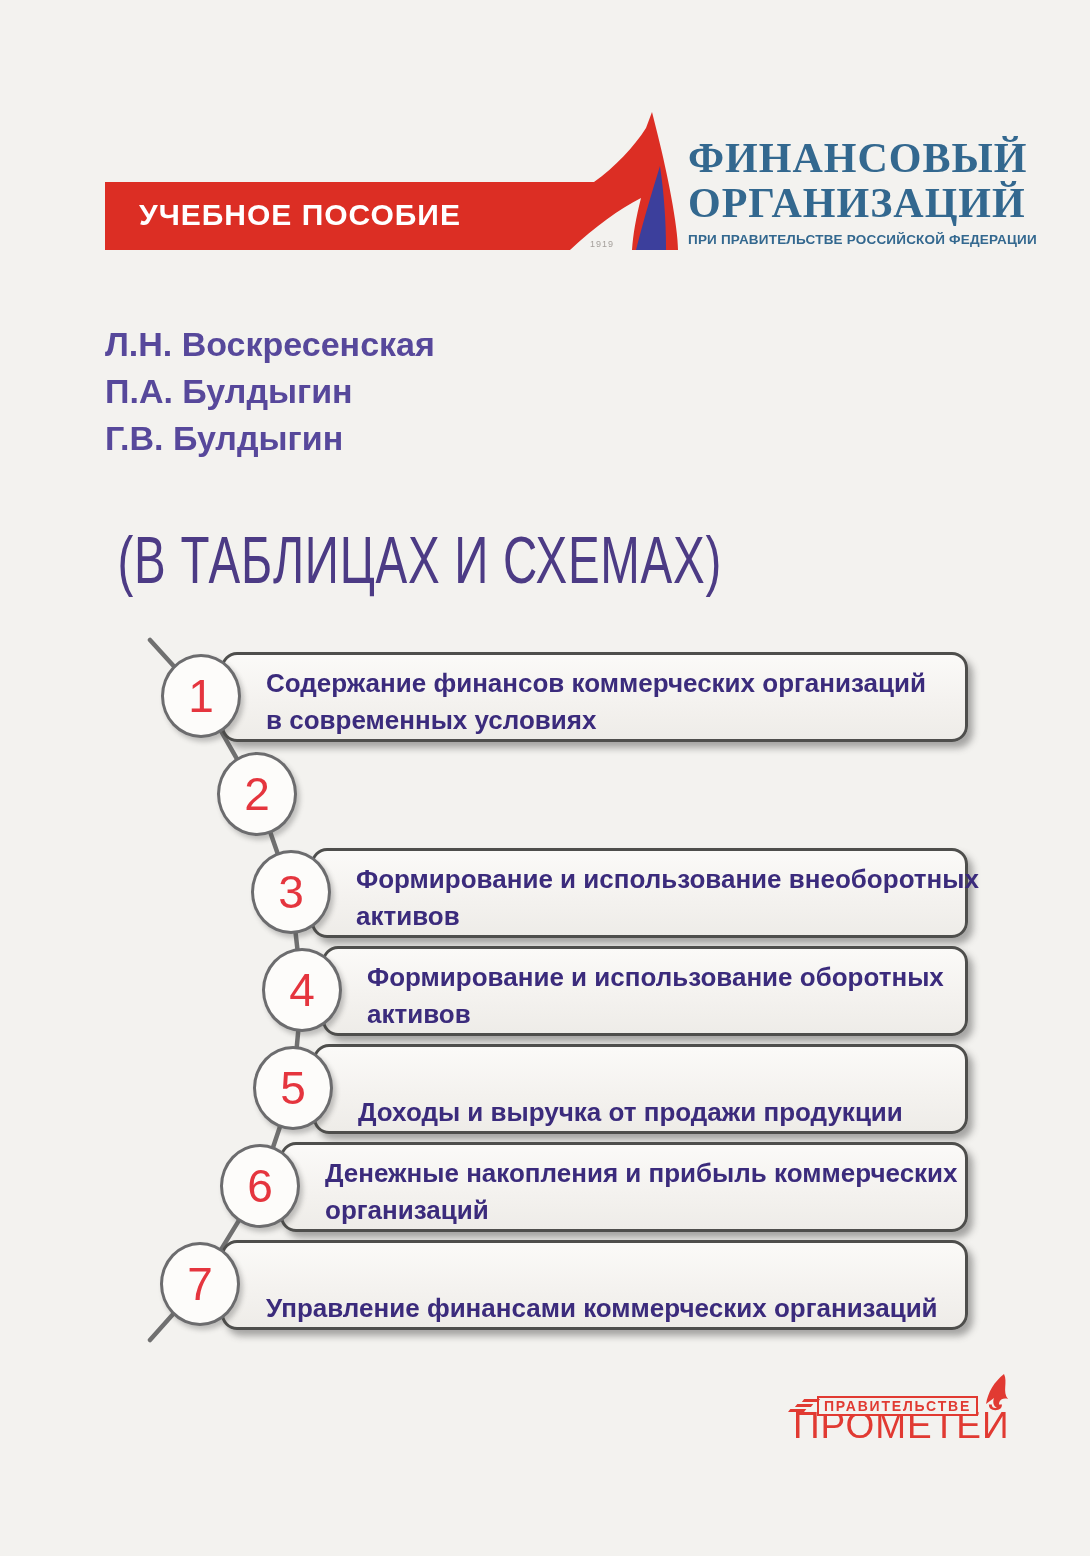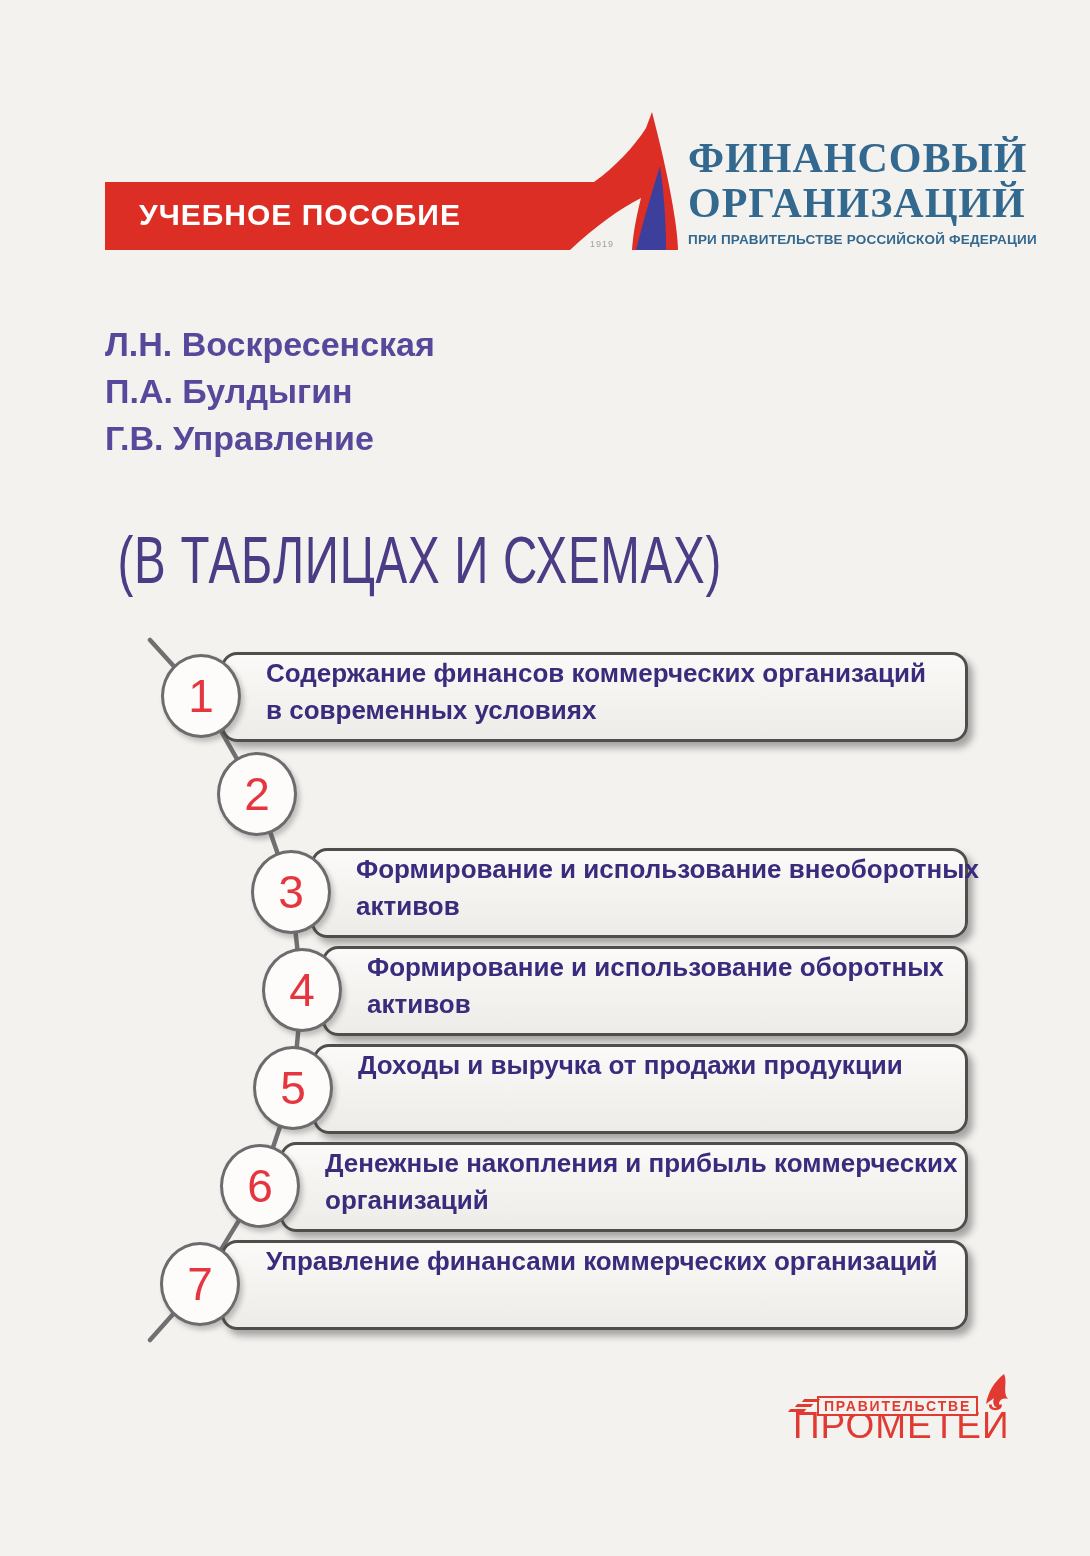--- a/index.html
+++ b/index.html
@@ -51,21 +51,21 @@
     letter-spacing:1px;
   }
 
   
   .connector{position:absolute; left:0; top:0; z-index:1;}
   .chapter-bar{
     position:absolute; z-index:2; height:90px; box-sizing:border-box;
     background:linear-gradient(180deg,#fbfaf8 0%,#f4f2ef 55%,#eeecE8 100%);
     border:3px solid #4e4e4c; border-radius:16px;
     box-shadow:5px 6px 7px rgba(70,70,70,0.45);
-    display:flex; align-items:flex-start;
+    display:flex; align-items:flex-end;
     padding-left:42px; padding-right:32px;
   }
   .chapter-label{
     font-size:26px; font-weight:700; color:#3b2b7c; line-height:37px;
     white-space:pre;
   }
   .chapter-circle{
     position:absolute; z-index:3; width:80px; height:84px; box-sizing:border-box;
     background:#fdfcfa; border:3px solid #6c6c6e; border-radius:50%;
     box-shadow:3px 4px 5px rgba(70,70,70,0.3);
@@ -110,21 +110,21 @@
 
   <div class="uni-block">
     <div class="uni-line">ФИНАНСОВЫЙ</div>
     <div class="uni-line">ОРГАНИЗАЦИЙ</div>
     <div class="uni-tagline">ПРИ ПРАВИТЕЛЬСТВЕ РОССИЙСКОЙ ФЕДЕРАЦИИ</div>
   </div>
 
   <div class="authors">
     <div class="author-line">Л.Н. Воскресенская</div>
     <div class="author-line">П.А. Булдыгин</div>
-    <div class="author-line">Г.В. Управление</div>
+    <div class="author-line">Г.В. Булдыгин</div>
   </div>
 
   <div class="title-sub">
     <span>(В ТАБЛИЦАХ И СХЕМАХ)</span>
   </div>
 
   <svg class="connector" width="1090" height="1556" viewBox="0 0 1090 1556" aria-hidden="true">
     <polyline points="150,640 201,696 257,794 291,892 302,990 293,1088 260,1186 200,1284 150,1340" fill="none" stroke="#707070" stroke-width="4.5" stroke-linecap="round"></polyline>
   </svg>
 

